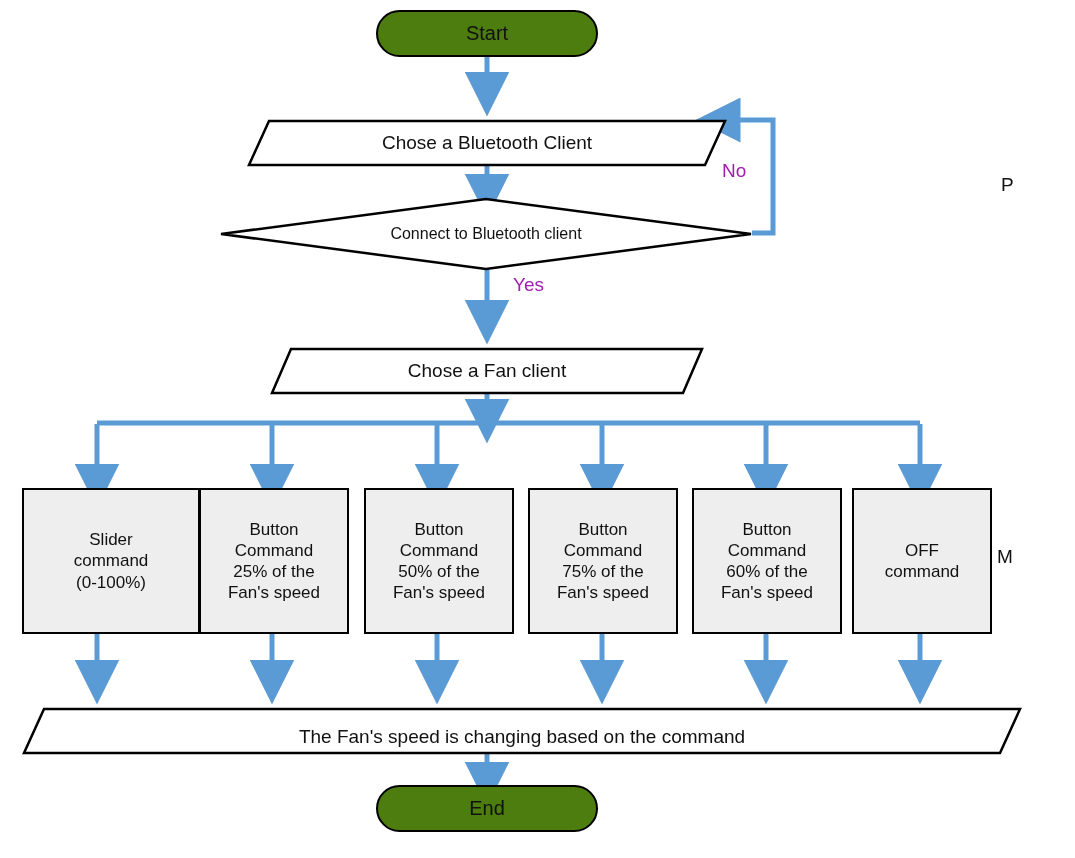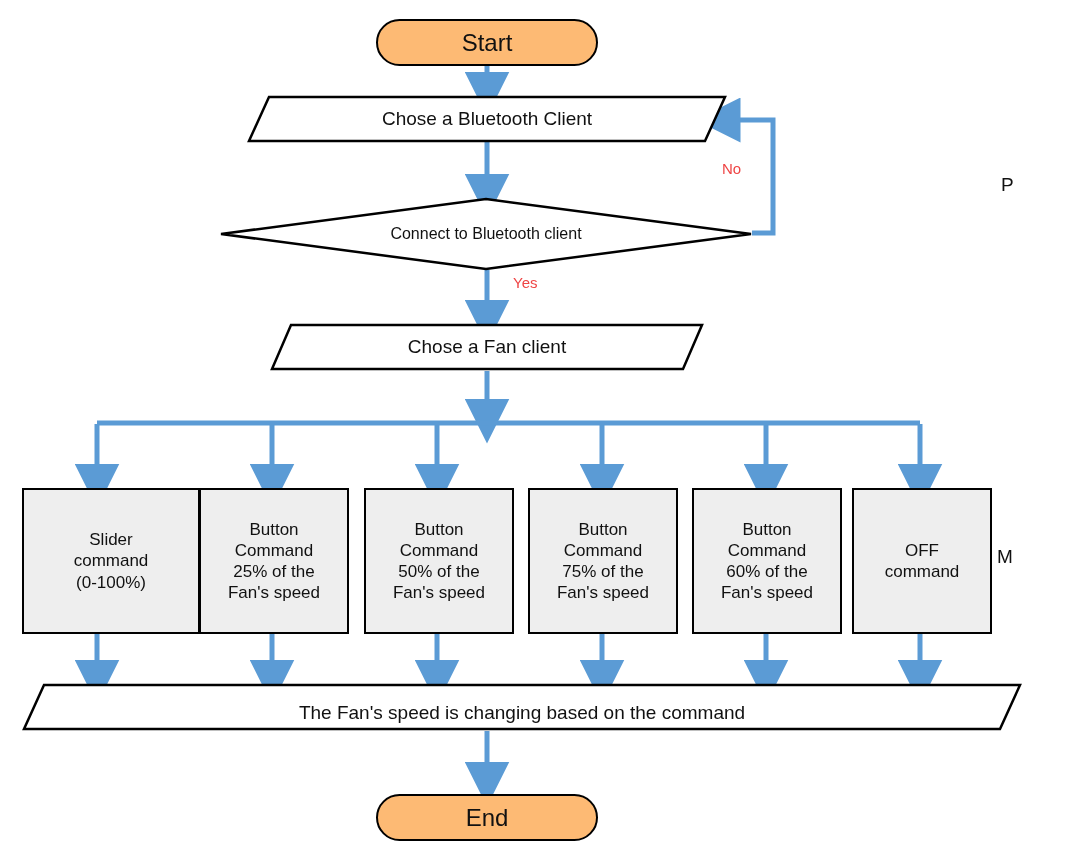--- a/index.html
+++ b/index.html
@@ -27,27 +27,27 @@
     display: flex;
     align-items: center;
     justify-content: center;
     text-align: center;
     line-height: 1.25;
   }
   
   .terminator {
     border: 2px solid #000;
     border-radius: 26px;
-    background: #fdba74;
-    font-size: 24px;
-    margin-top: 9px;
+    background: #4d7c0f;
+    font-size: 20px;
   }
   
   .parallelogram-wrap {
     position: absolute;
+    margin-top: 24px;
   }
   .parallelogram-wrap svg {
     position: absolute;
     left: 0; top: 0;
   }
   .parallelogram-label {
     position: absolute;
     left: 0; top: 0;
     width: 100%;
     height: 100%;
@@ -78,22 +78,22 @@
   }
   
   .process {
     border: 2px solid #000;
     background: #eeeeee;
     font-size: 17px;
     padding: 2px 4px;
   }
   .edge-label {
     position: absolute;
-    font-size: 15px;
-    color: #ef4444;
+    font-size: 19px;
+    color: #a21caf;
   }
   .side-text {
     position: absolute;
     font-size: 19px;
     color: #111;
   }
 </style>
 </head>
 <body>
 

